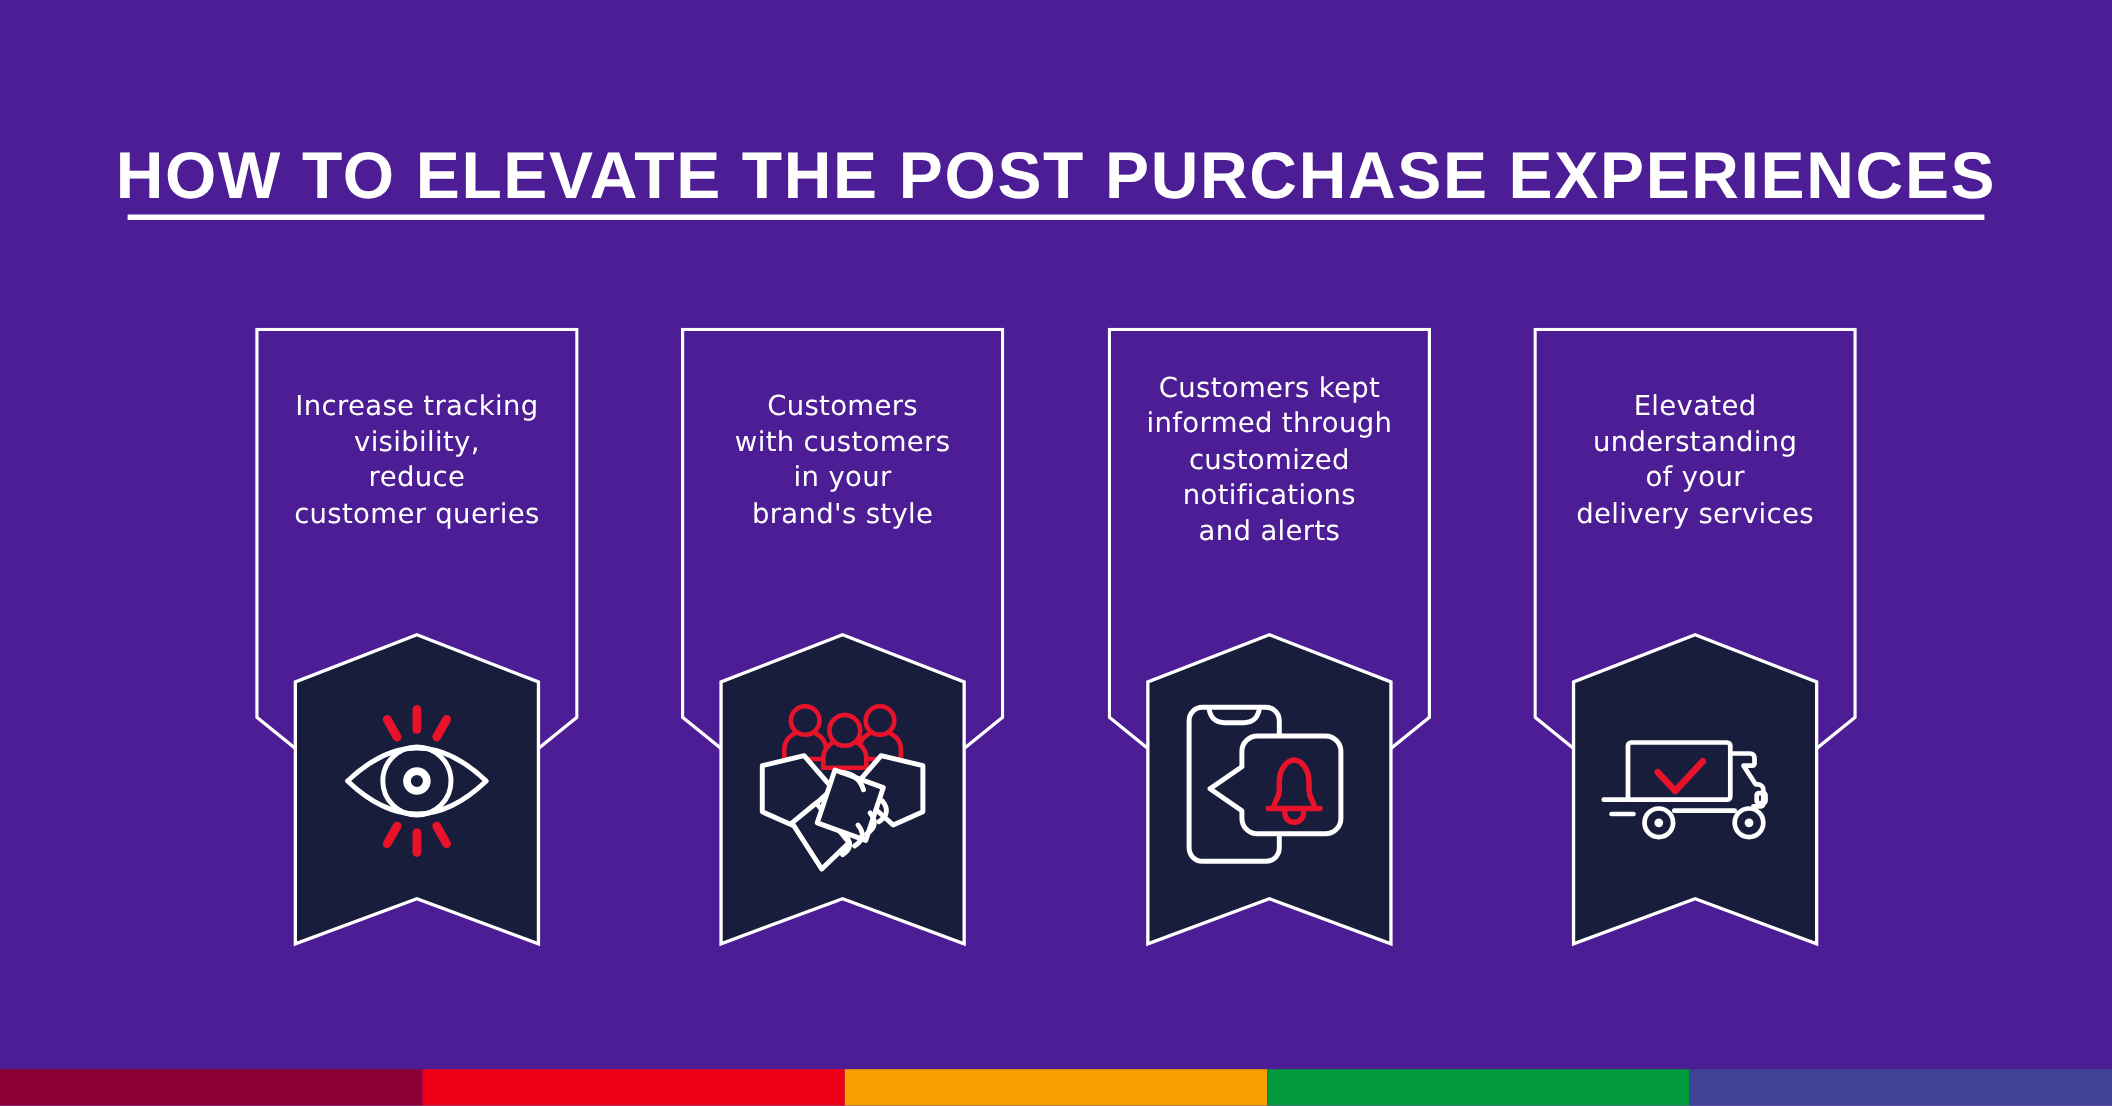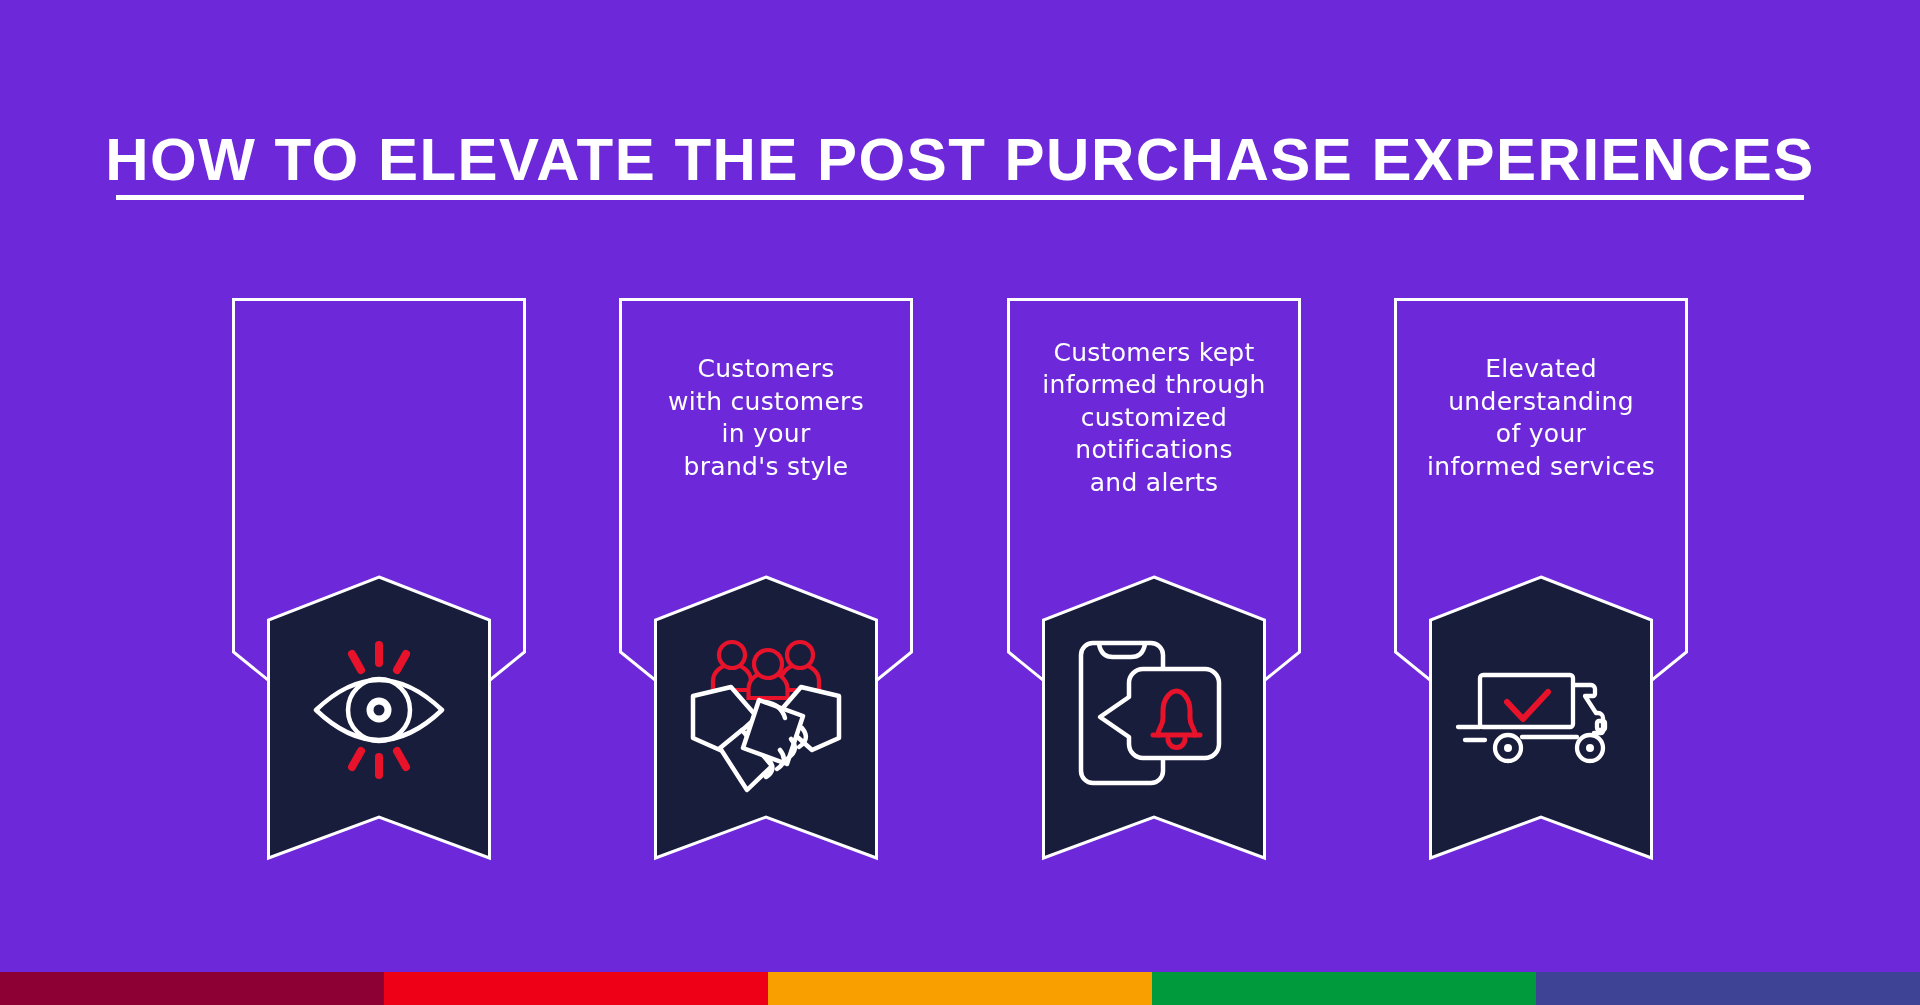--- a/index.html
+++ b/index.html
@@ -23,21 +23,21 @@
     font-family:"DejaVu Sans","Liberation Sans",sans-serif;
     font-size:25px;line-height:32.5px;letter-spacing:0.3px;
     white-space:pre-line;
   }
   .stripe{position:absolute;left:0;top:972px;width:1920px;height:33px;display:flex;}
   .stripe>div{flex:1 1 0;height:33px;}
 </style>
 </head>
 <body>
 
-<div class="canvas" style="background-color: #6d28d9;">
+<div class="canvas" style="background-color: #4c1d95;">
 
   <h1 class="title">HOW TO ELEVATE THE POST PURCHASE EXPERIENCES</h1>
   <div class="title-underline"></div>
 
   <div class="card" style="left:232px;">
     <svg width="294" height="570" viewBox="0 0 294 570">
       <polygon points="1.5,1.5 292.5,1.5 292.5,354 147,472 1.5,354" fill="none" stroke="#ffffff" stroke-width="3"></polygon>
       <path d="M147,279 L257.5,322 V560 L147,519 L36.5,560 V322 Z" fill="#191d3c" stroke="#ffffff" stroke-width="3"></path>
       <g>
         <path d="M84,412 Q147,352 210,412 Q147,472 84,412 Z" fill="none" stroke="#ffffff" stroke-width="4.5" stroke-linejoin="round"></path>
@@ -46,20 +46,24 @@
         <g stroke="#e8132b" stroke-width="8" stroke-linecap="round" fill="none">
           <path d="M147,347 V365"></path>
           <path d="M120,356 L129,372"></path>
           <path d="M174,356 L165,372"></path>
           <path d="M147,459 V477"></path>
           <path d="M120,469 L129,453"></path>
           <path d="M174,469 L165,453"></path>
         </g>
       </g>
     </svg>
+    <div class="card-text">Increase tracking
+visibility,
+reduce
+customer queries</div>
   </div>
 
   <div class="card" style="left:619px;">
     <svg width="294" height="570" viewBox="0 0 294 570">
       <polygon points="1.5,1.5 292.5,1.5 292.5,354 147,472 1.5,354" fill="none" stroke="#ffffff" stroke-width="3"></polygon>
       <path d="M147,279 L257.5,322 V560 L147,519 L36.5,560 V322 Z" fill="#191d3c" stroke="#ffffff" stroke-width="3"></path>
       <g>
         <g stroke="#e8132b" stroke-width="4.2" fill="#191d3c">
           <path d="M94,392 v-9 a19,16.5 0 0 1 38,0 v9 z"></path>
           <circle cx="113" cy="357" r="13"></circle>
@@ -123,21 +127,21 @@
         <circle cx="196" cy="450" r="4" fill="#ffffff" stroke="none"></circle>
         <rect x="86" y="377" width="93" height="52" rx="3"></rect>
         <path d="M64,429 H86"></path>
         <path d="M71,442 h20"></path>
         <path d="M113,404 L129,421 L154,394" stroke="#e8132b" stroke-width="6"></path>
       </g>
     </svg>
     <div class="card-text">Elevated
 understanding
 of your
-informed services</div>
+delivery services</div>
   </div>
 
   <div class="stripe">
     <div style="background-color: rgb(141, 0, 51);"></div>
     <div style="background-color: rgb(238, 0, 22);"></div>
     <div style="background-color: rgb(249, 160, 0);"></div>
     <div style="background-color: rgb(0, 154, 61);"></div>
     <div style="background-color: rgb(62, 67, 149);"></div>
   </div>
 

